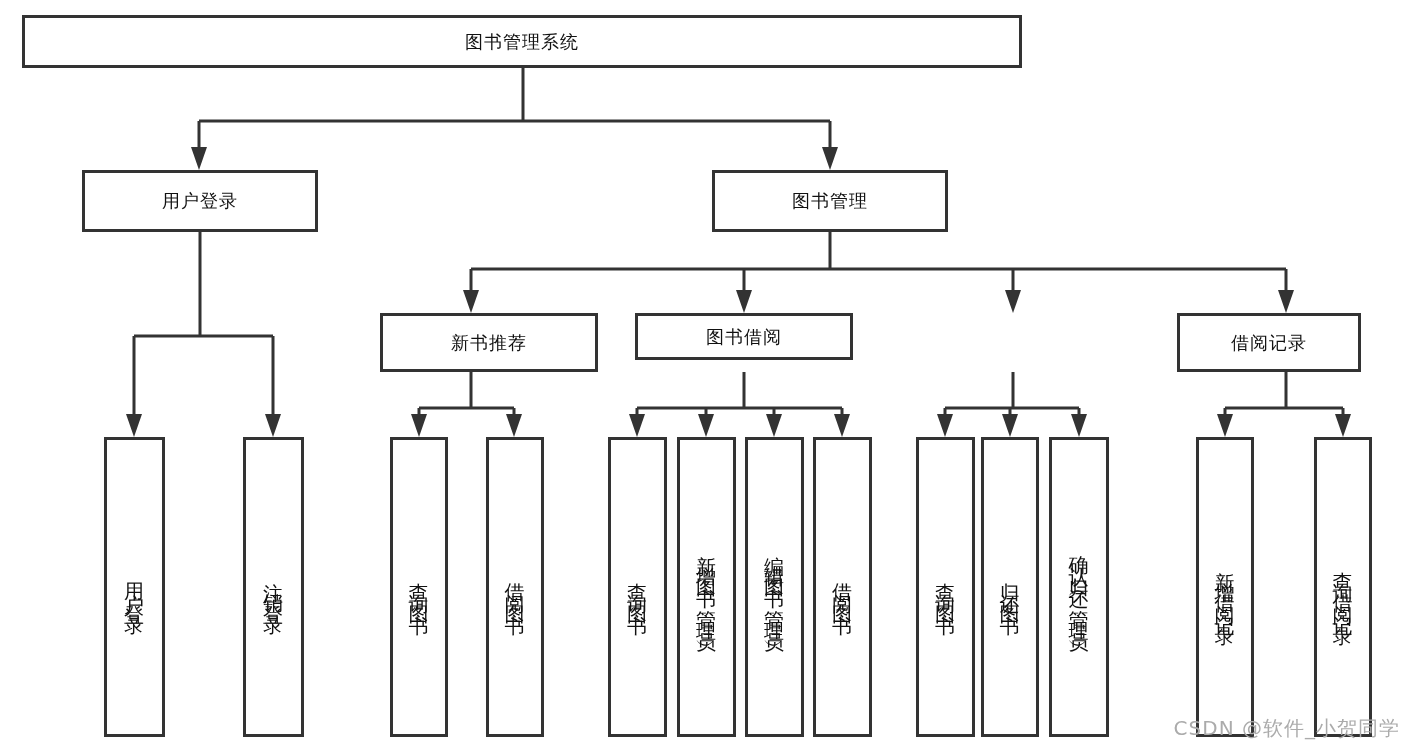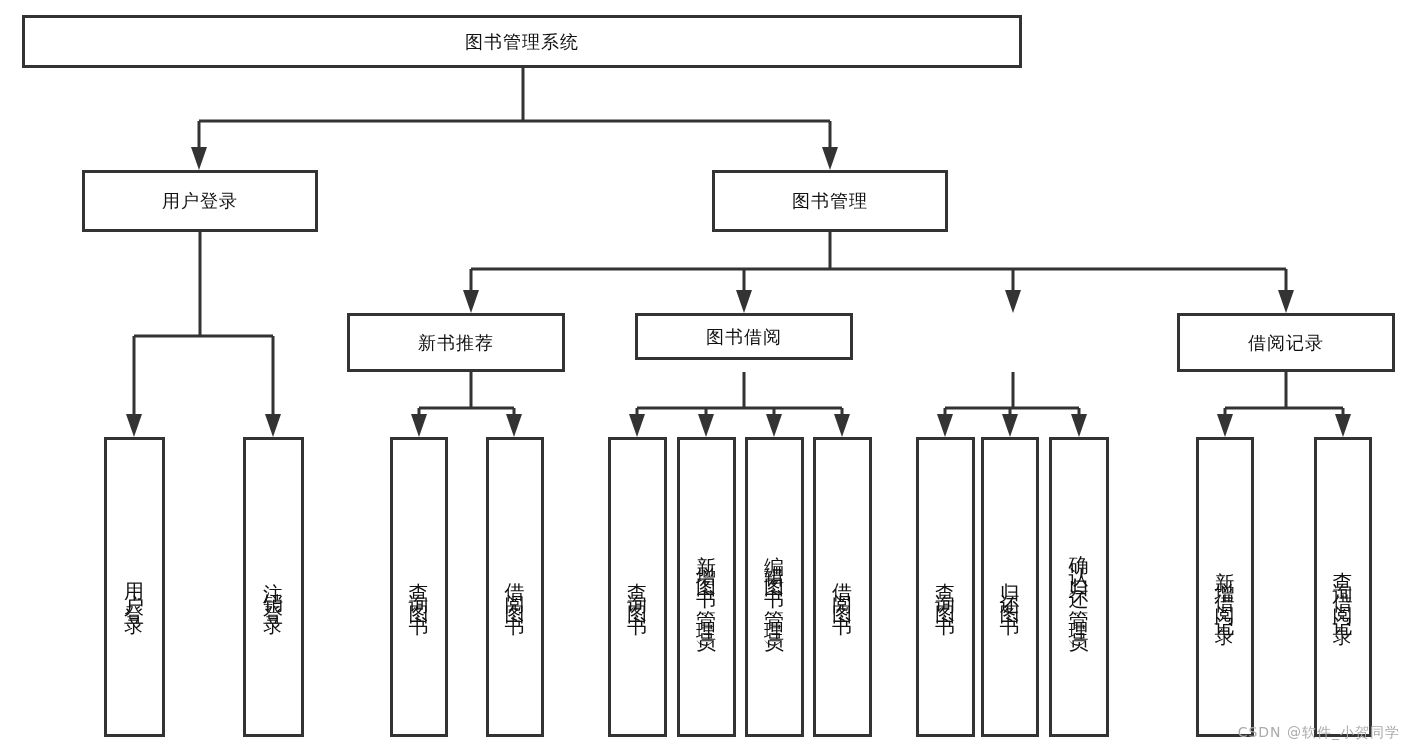--- a/index.html
+++ b/index.html
@@ -30,21 +30,21 @@
     writing-mode:vertical-rl;
     text-orientation:mixed;
     font-size:20px;
     letter-spacing:11px;
     line-height:1;
     padding-top:4px;
   }
   .watermark {
     position:absolute;
     right:5px; bottom:5px;
-    font-size:14px;
+    font-size:20px;
     color:#ababab;
     z-index:3;
     letter-spacing:1px;
     white-space:nowrap;
   }
 </style>
 </head>
 <body>
 
 <div class="stage">
@@ -87,23 +87,23 @@
       <polygon points="1217,414 1233,414 1225,437"></polygon>
       <polygon points="1335,414 1351,414 1343,437"></polygon>
     </g>
   </svg>
 
   <div class="node" style="left:22px;top:15px;width:1000px;height:53px">图书管理系统</div>
 
   <div class="node" style="left:82px;top:170px;width:236px;height:62px">用户登录</div>
   <div class="node" style="left:712px;top:170px;width:236px;height:62px">图书管理</div>
 
-  <div class="node" style="left:347px;top:313px;width:218px;height:59px">新书推荐</div>
+  <div class="node" style="left:380px;top:313px;width:218px;height:59px">新书推荐</div>
   <div class="node" style="left:635px;top:313px;width:218px;height:47px">图书借阅</div>
-  <div class="node" style="left:1177px;top:313px;width:218px;height:59px">借阅记录</div>
+  <div class="node" style="left:1177px;top:313px;width:184px;height:59px">借阅记录</div>
 
   <div class="node v" style="left:104px;top:437px;width:61px;height:300px">用户登录</div>
   <div class="node v" style="left:243px;top:437px;width:61px;height:300px">注销登录</div>
 
   <div class="node v" style="left:390px;top:437px;width:58px;height:300px">查询图书</div>
   <div class="node v" style="left:486px;top:437px;width:58px;height:300px">借阅图书</div>
 
   <div class="node v" style="left:608px;top:437px;width:59px;height:300px">查询图书</div>
   <div class="node v" style="left:677px;top:437px;width:59px;height:300px">新增图书（管理员）</div>
   <div class="node v" style="left:745px;top:437px;width:59px;height:300px">编辑图书（管理员）</div>

